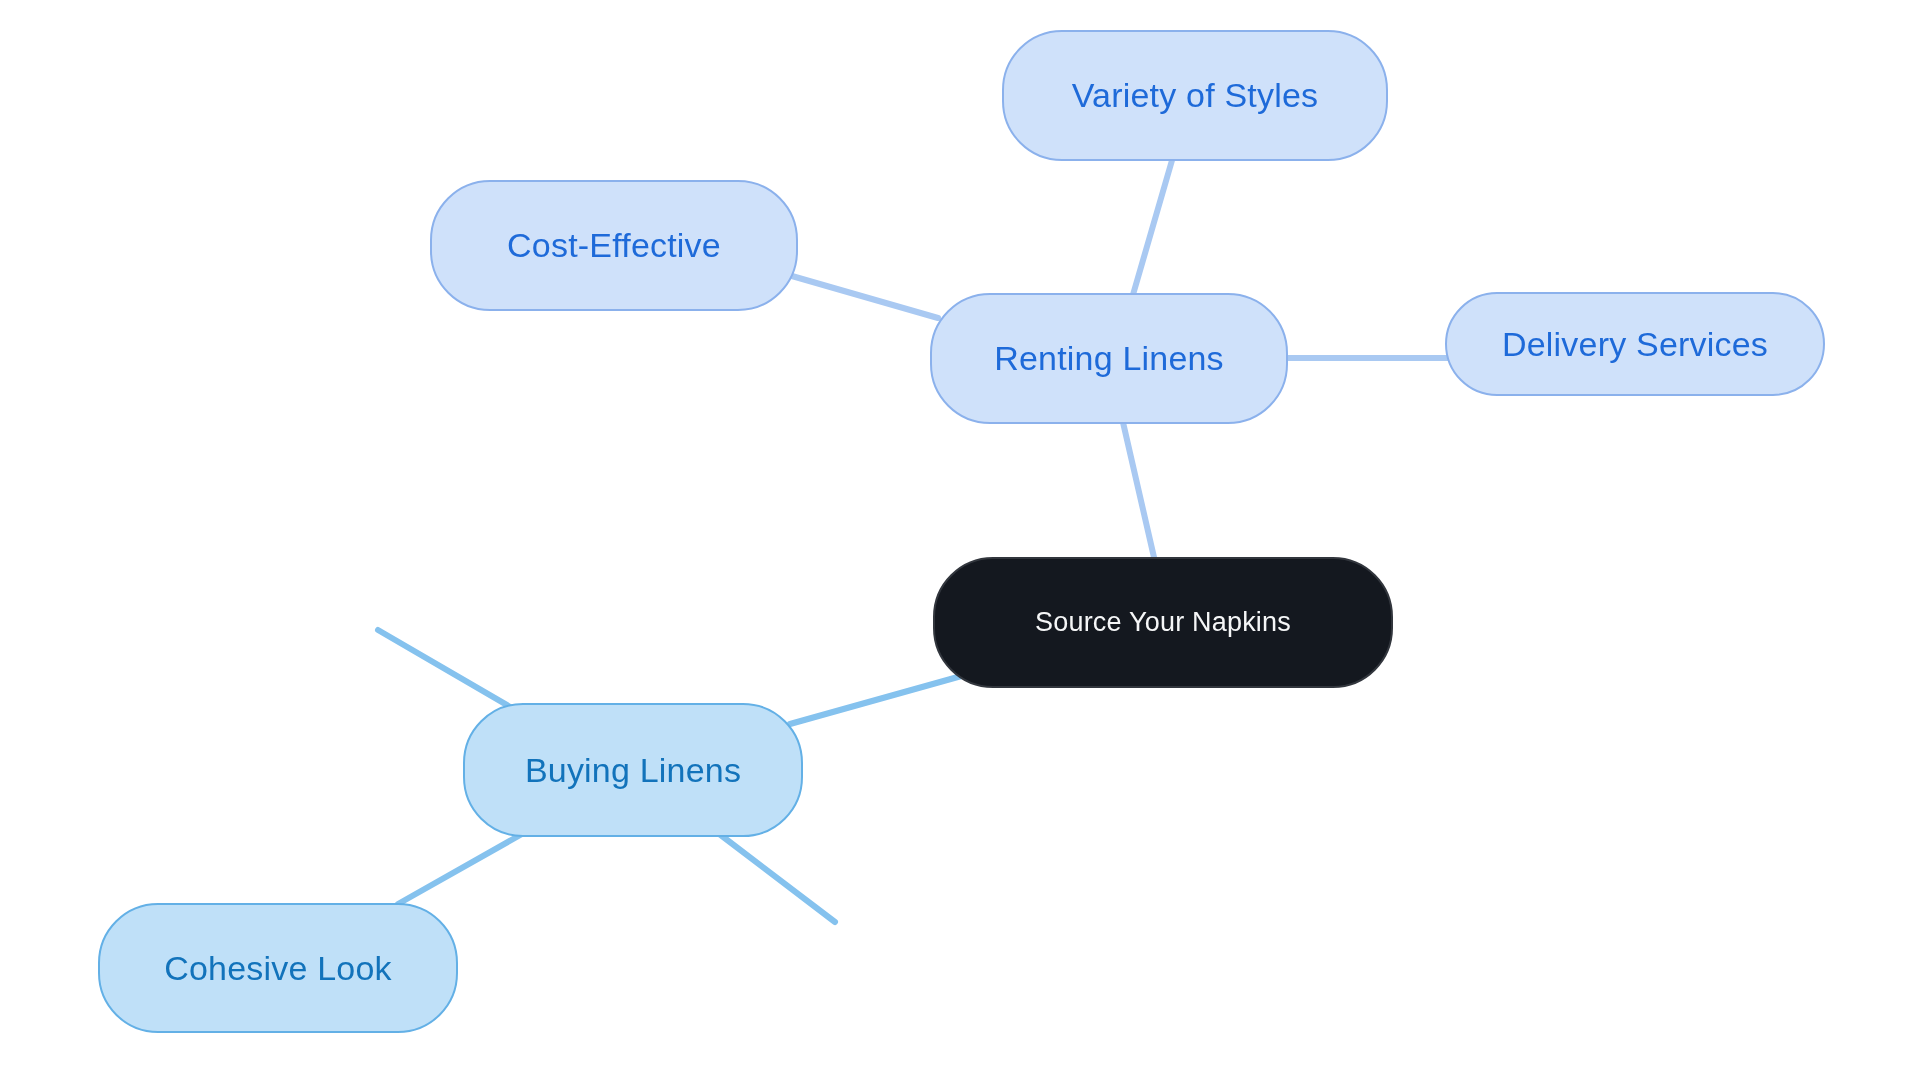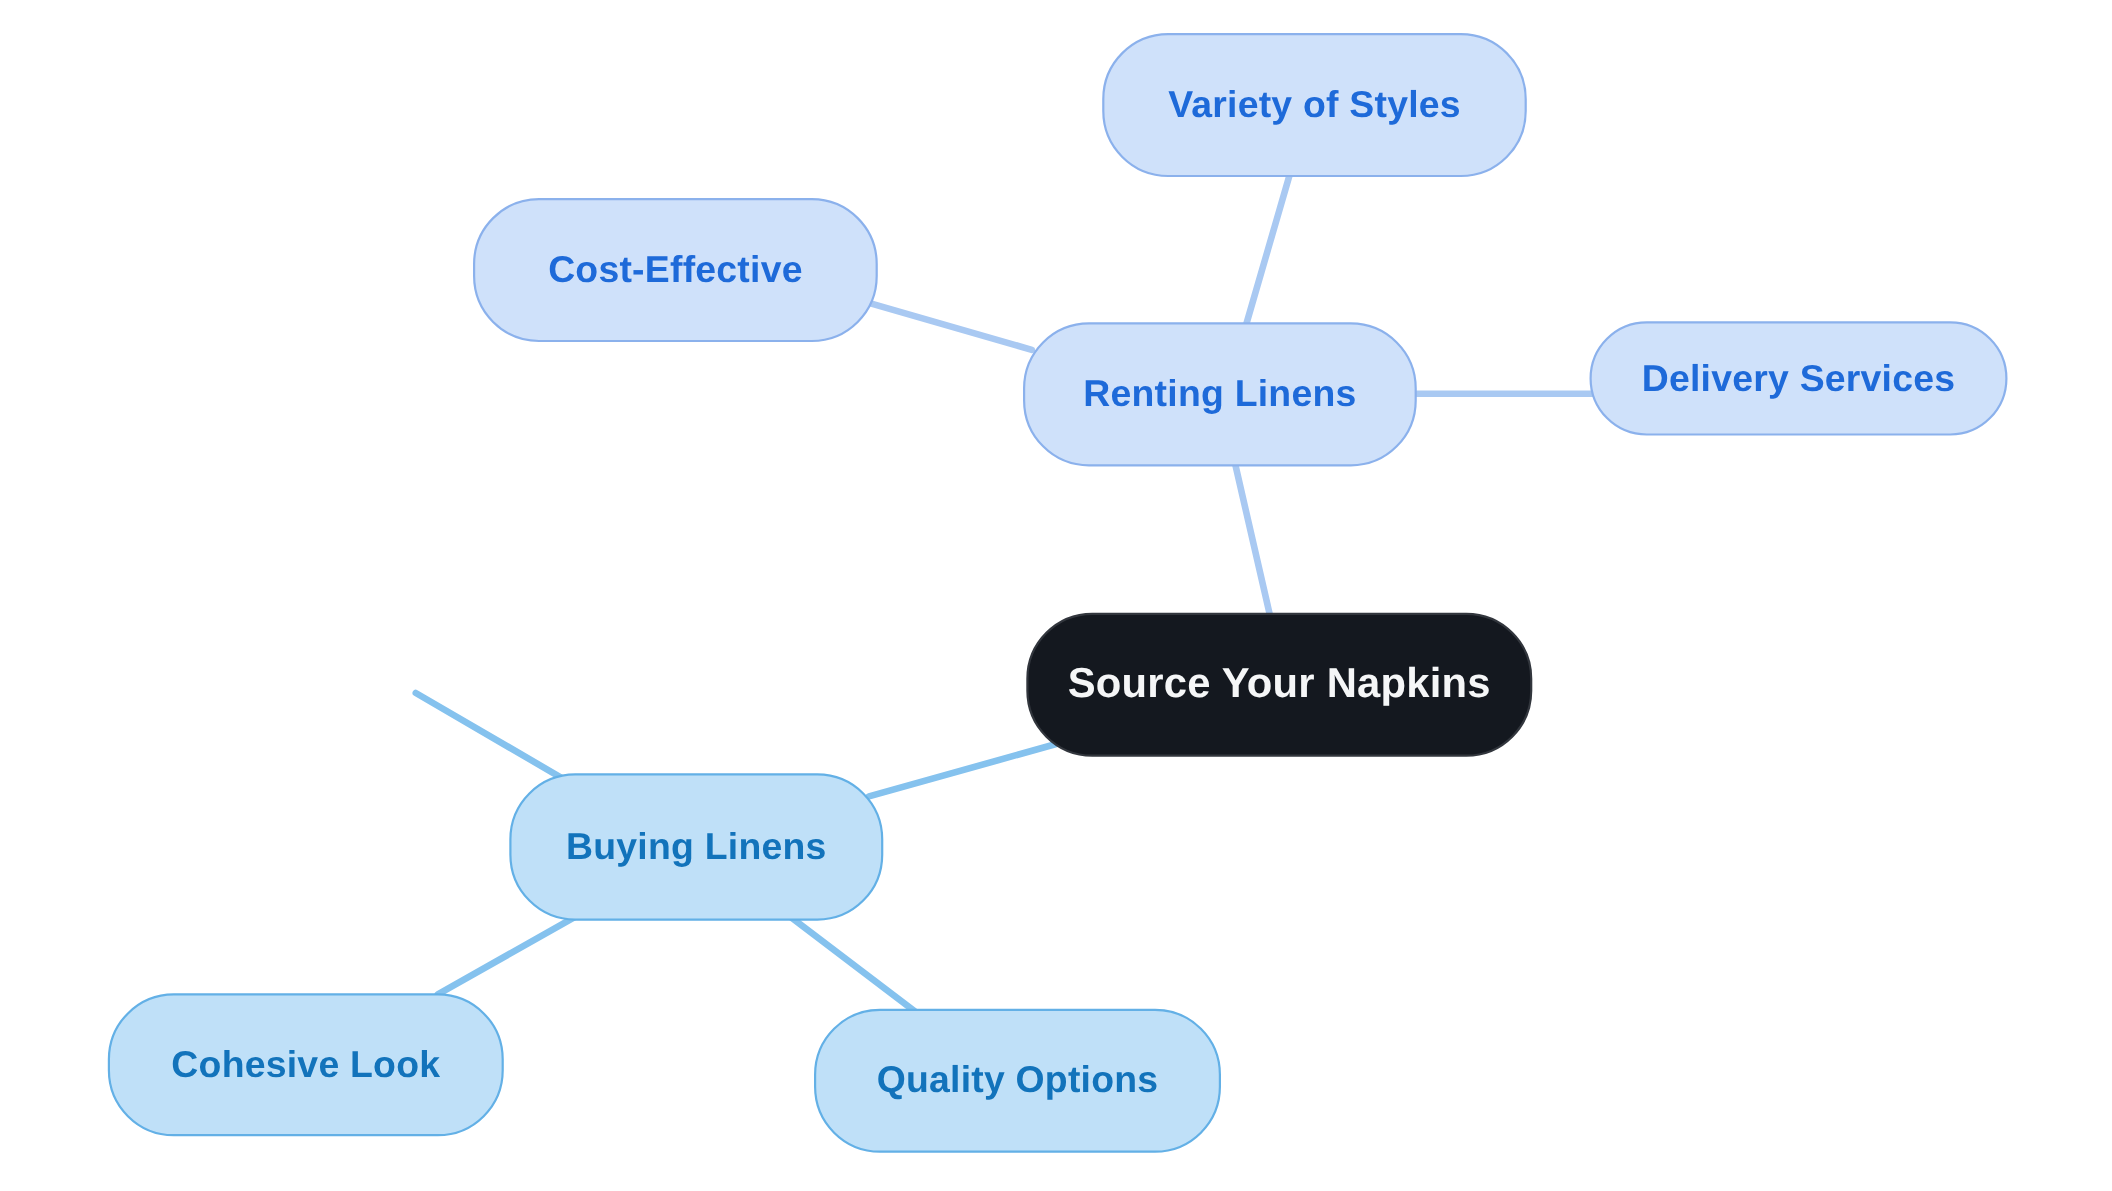--- a/index.html
+++ b/index.html
@@ -24,31 +24,31 @@
   .edge.renting { stroke: var(--renting-edge, #a9c9f2); }
   .edge.buying  { stroke: var(--buying-edge, #85c2ee); }
   .node {
     position: absolute;
     z-index: 1;
     display: flex;
     align-items: center;
     justify-content: center;
     border-radius: 60px;
     font-size: 34px;
-    font-weight: 700;
+    font-weight: 400;
     letter-spacing: 0.2px;
     white-space: nowrap;
     cursor: default;
     text-align: center;
   }
   .node.central {
     background: var(--central-bg, #14181f);
     border: 2px solid var(--central-border, #32363d);
     color: var(--central-text, #f5f6f7);
-    font-size: 38px;
+    font-size: 27px;
   }
   .node.renting {
     background: var(--renting-fill, #cfe1fa);
     border: 2px solid var(--renting-border, #8bb1ec);
     color: var(--renting-text, #1e6ad9);
   }
   .node.buying {
     background: var(--buying-fill, #bfe0f8);
     border: 2px solid var(--buying-border, #63b0e6);
     color: var(--buying-text, #1273bb);
@@ -78,15 +78,14 @@
 
   <div class="node renting" style="left:430px;  top:168px; width:368px; height:131px;margin-top:12px;">Cost-Effective</div>
 
   <div class="node renting" style="left:1445px; top:292px; width:380px; height:104px;">Delivery Services</div>
 
   <div class="node buying" style="left:463px;  top:703px; width:340px; height:134px;">Buying Linens</div>
 
 
   <div class="node buying" style="left:98px;   top:903px; width:360px; height:130px;">Cohesive Look</div>
 
-  <div class="node buying" style="left:740px;  top:917px; width:370px; height:131px;">Quality Options</div>
 
 </div>
 
 </body></html>

